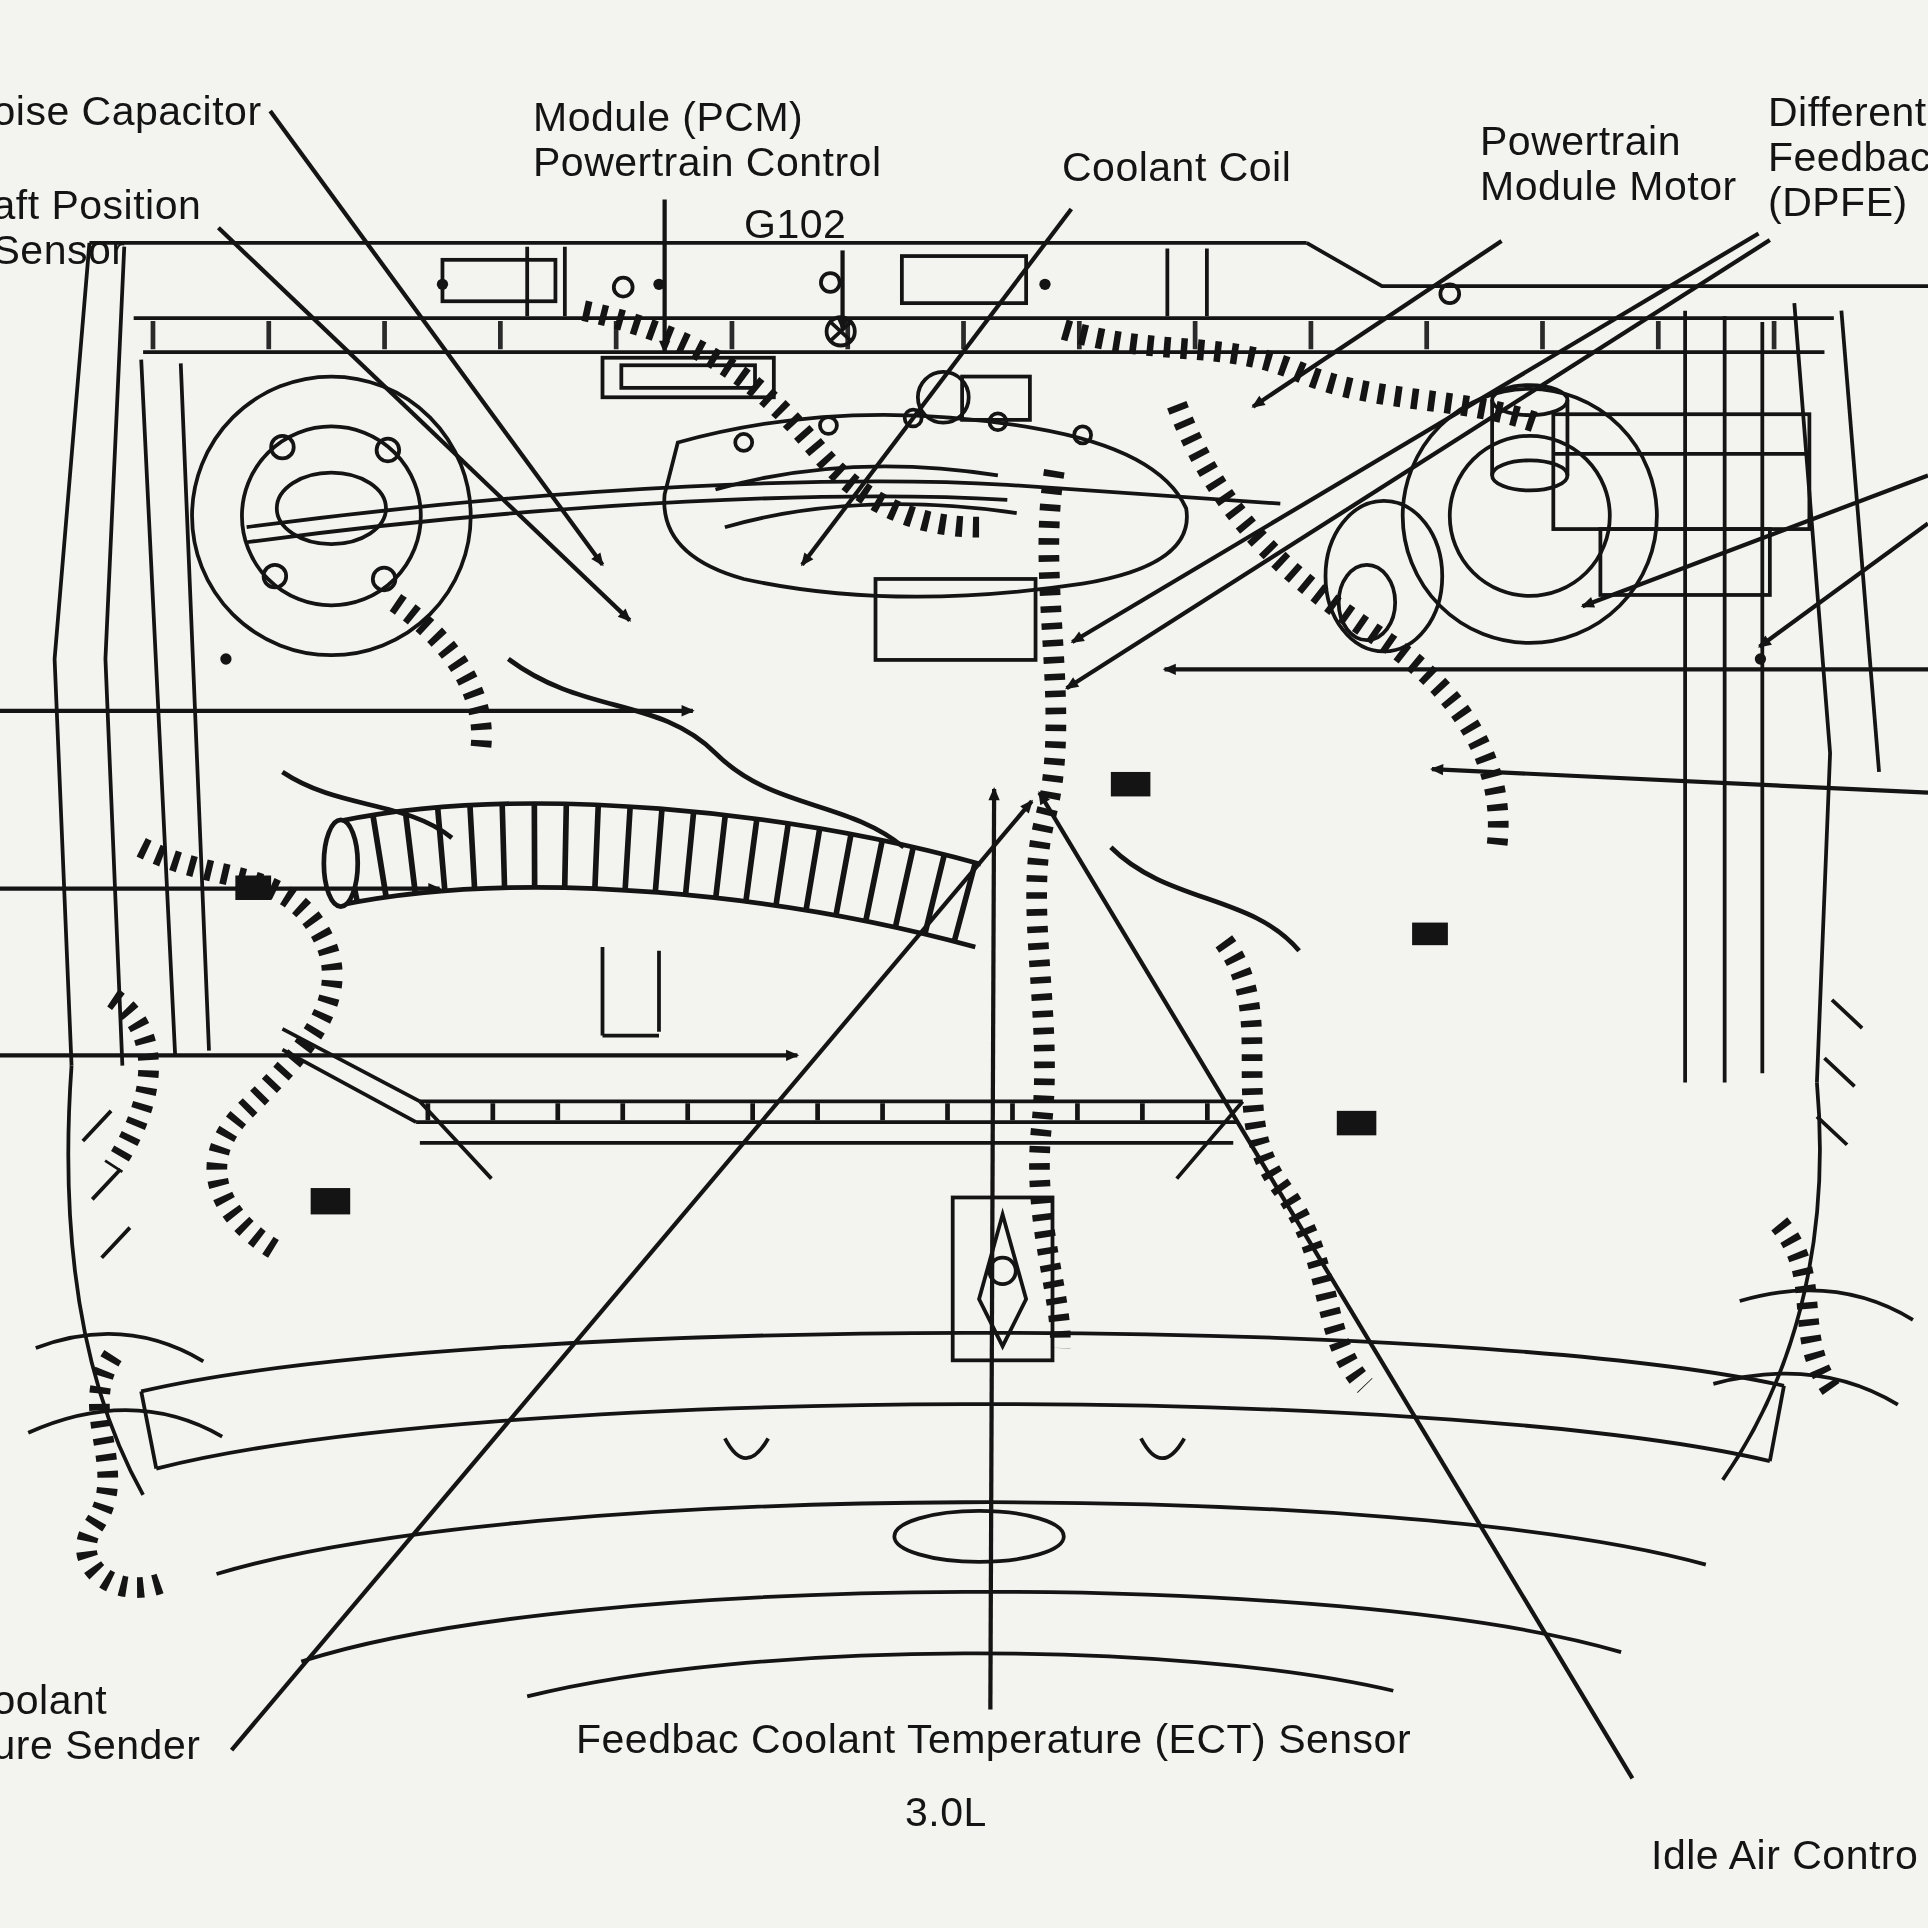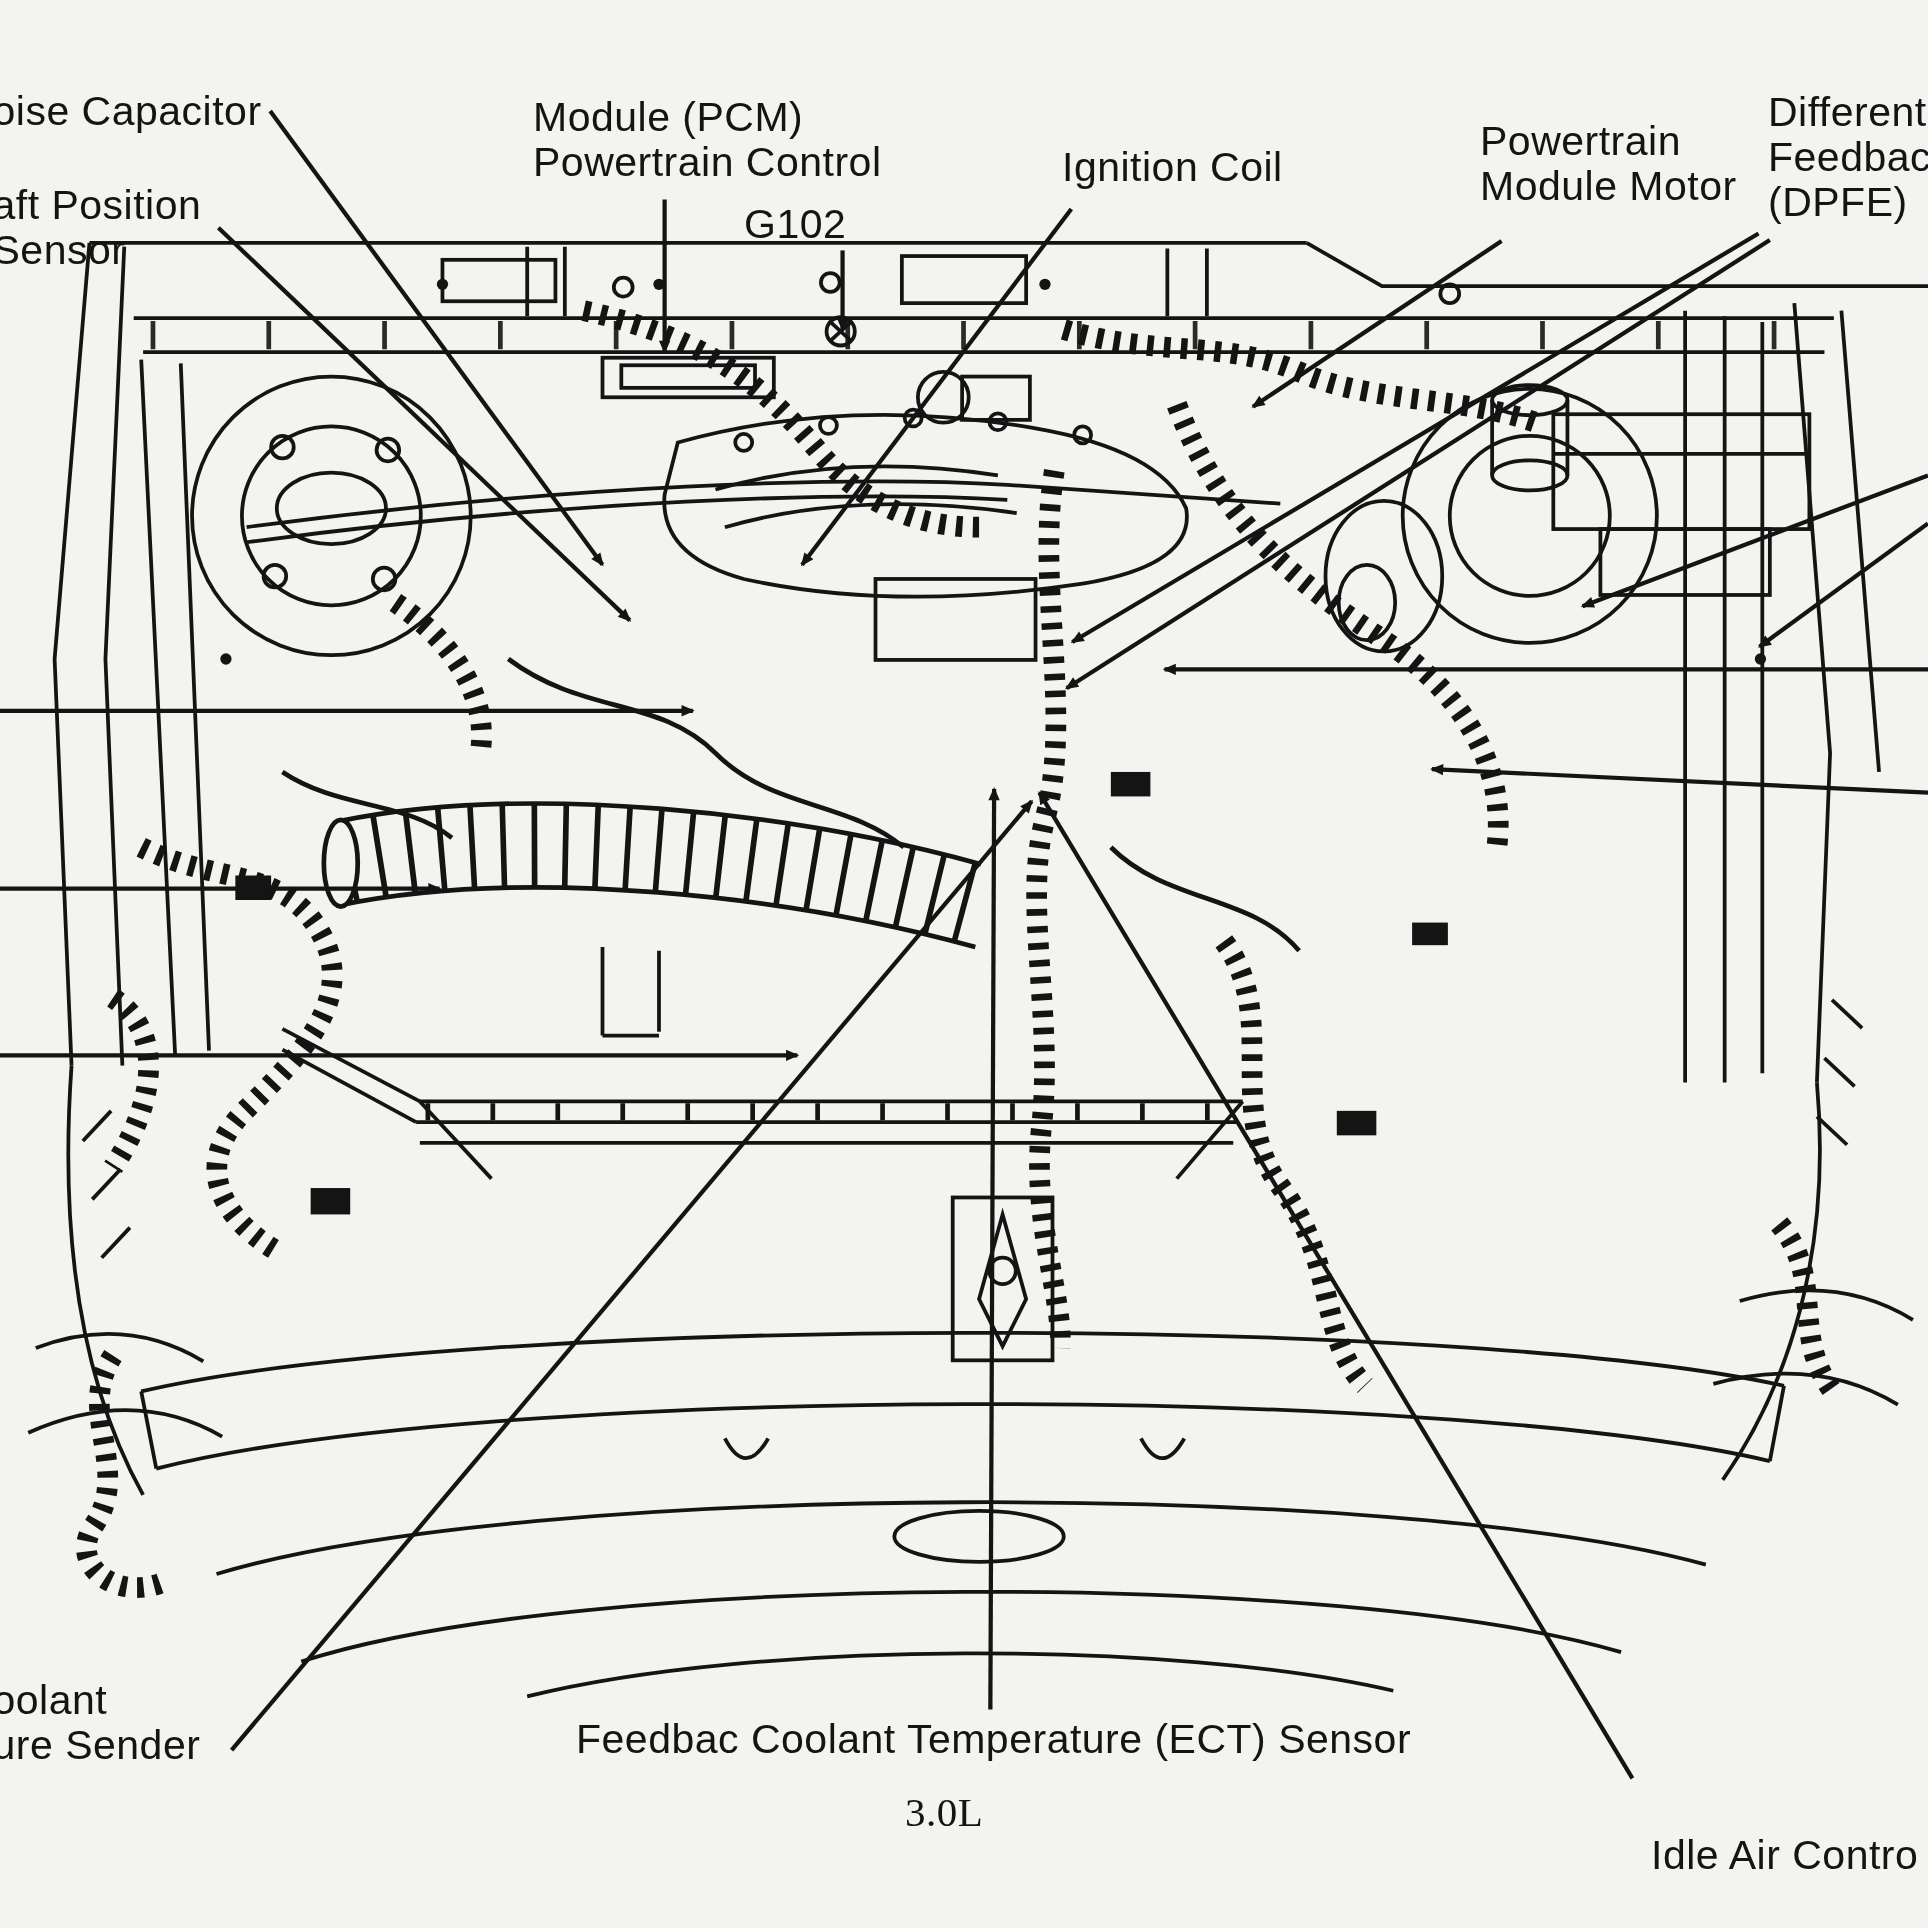--- a/index.html
+++ b/index.html
@@ -198,38 +198,38 @@
     <div>Sensor</div>
   </div>
 
   <div class="lbl" style="left:533px; top:95px;">
     <div>Module (PCM)</div>
     <div>Powertrain Control</div>
   </div>
 
   <div class="lbl" style="left:744px; top:202px;">G102</div>
 
-  <div class="lbl" style="left:1062px; top:145px;">Ignition Coil</div>
+  <div class="lbl" style="left:1062px; top:145px;">Coolant Coil</div>
 
   <div class="lbl" style="left:1480px; top:119px;">
     <div>Powertrain</div>
     <div>Module Motor</div>
   </div>
 
   <div class="lbl" style="left:1768px; top:90px;">
     <div>Different</div>
     <div>Feedbac</div>
     <div>(DPFE)</div>
   </div>
 
   <div class="lbl" style="left:-7.5px; top:1678px;">
     <div>oolant</div>
     <div>ure Sender</div>
   </div>
 
   <div class="lbl" style="left:576px; top:1717px;">Feedbac Coolant Temperature (ECT) Sensor</div>
 
-  <div class="lbl" style="left:905px; top:1790px;font-family:Liberation Serif, serif;">3.0L</div>
+  <div class="lbl" style="left:905px; top:1790px;">3.0L</div>
 
   <div class="lbl" style="left:1651px; top:1833px;">Idle Air Contro</div>
 
 </div>
 
 
 </body></html>

